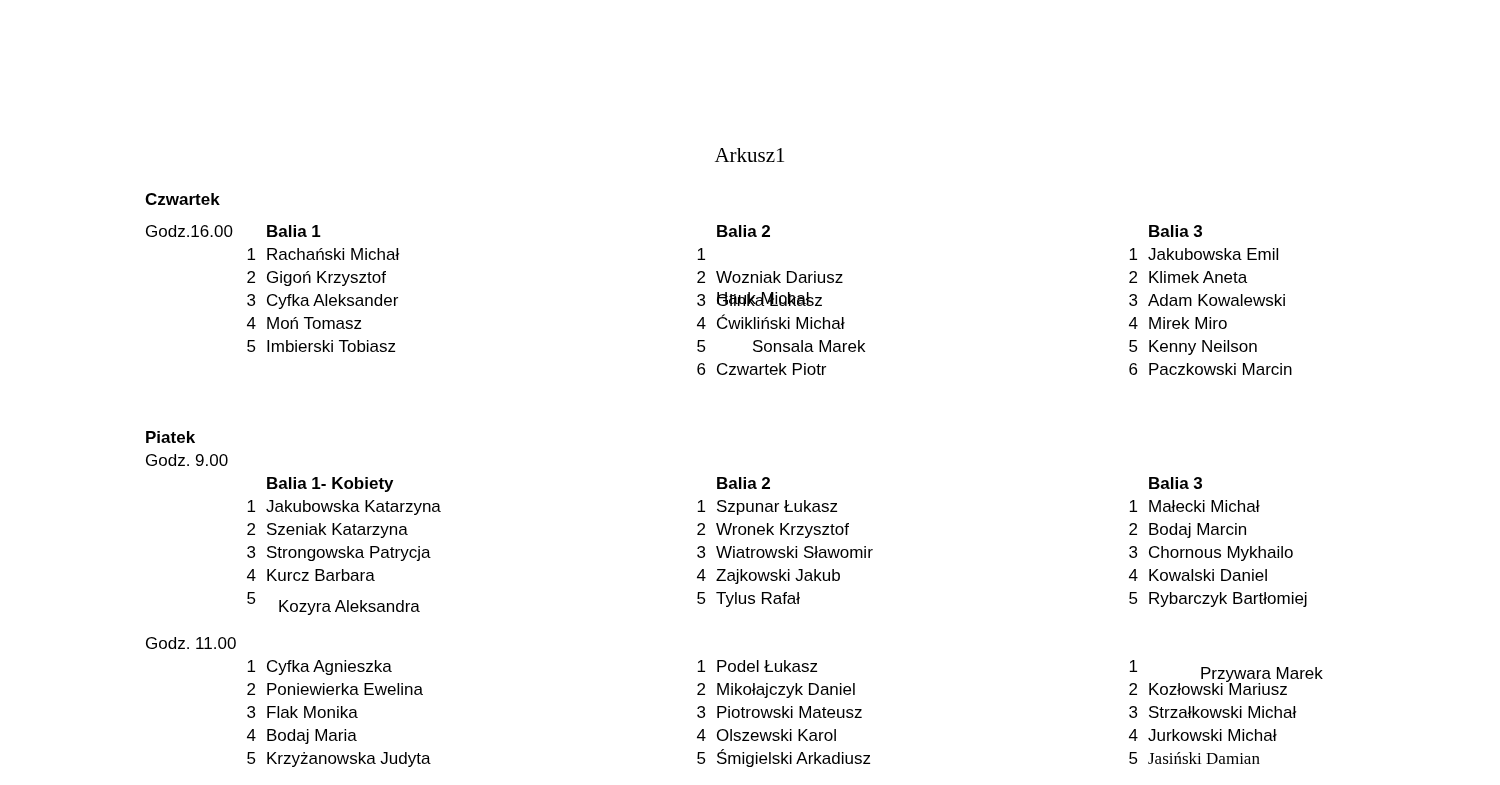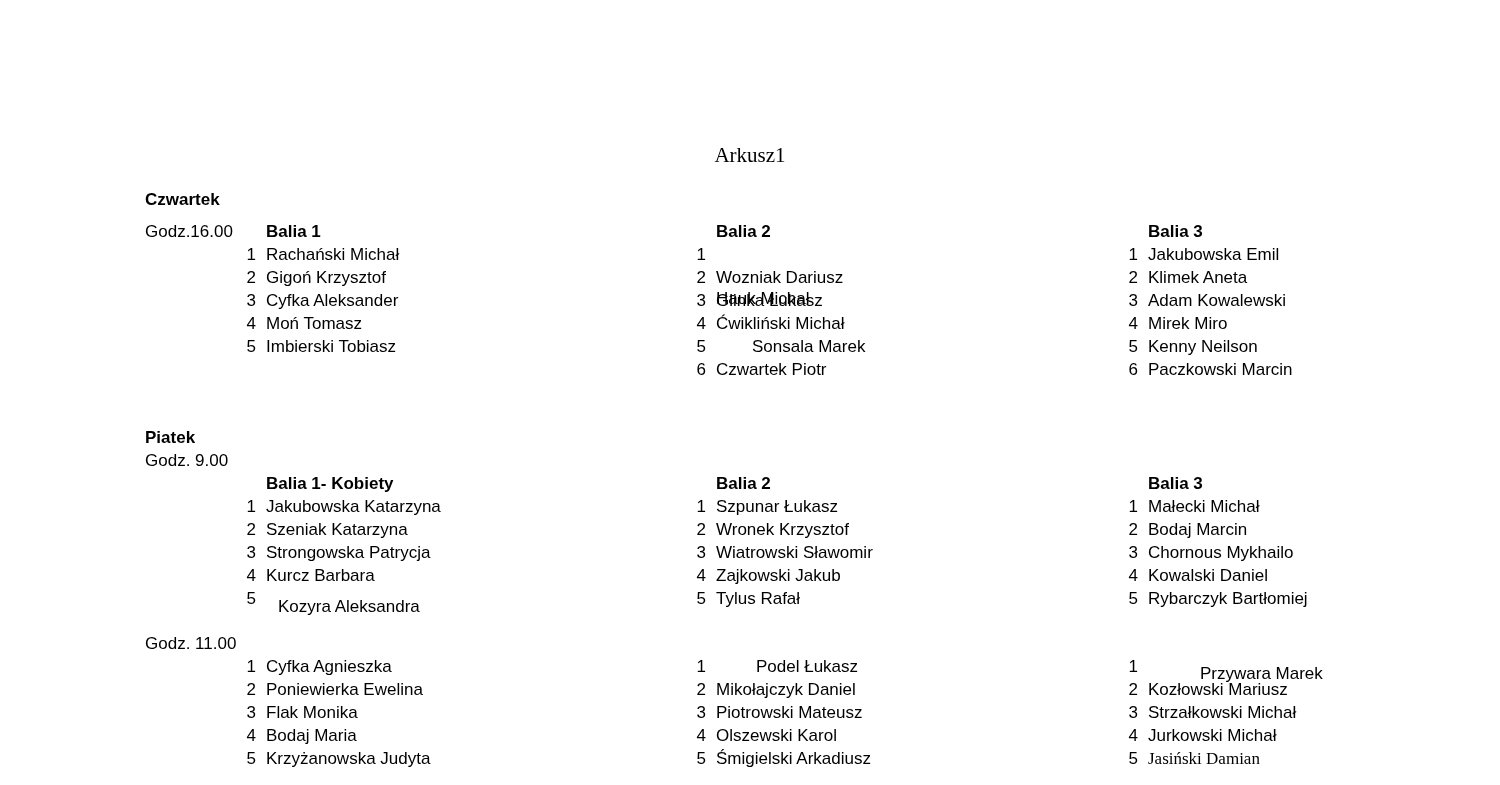--- a/index.html
+++ b/index.html
@@ -192,21 +192,21 @@
       <span class="name" style="left: 266px; top: 724px;">Bodaj Maria</span>
     </div>
     <div class="row">
       <span class="num" style="left: 236px; top: 747px;">5</span>
       <span class="name" style="left: 266px; top: 747px;">Krzyżanowska Judyta</span>
     </div>
   </div>
 <div id="blk-1-1-1">
     <div class="row">
       <span class="num" style="left: 686px; top: 655px;">1</span>
-      <span class="name" style="left: 756px; top: 655px;">Podel Łukasz</span>
+      <span class="name" style="left: 716px; top: 655px;">Podel Łukasz</span>
     </div>
     <div class="row">
       <span class="num" style="left: 686px; top: 678px;">2</span>
       <span class="name" style="left: 716px; top: 678px;">Mikołajczyk Daniel</span>
     </div>
     <div class="row">
       <span class="num" style="left: 686px; top: 701px;">3</span>
       <span class="name" style="left: 716px; top: 701px;">Piotrowski Mateusz</span>
     </div>
     <div class="row">

